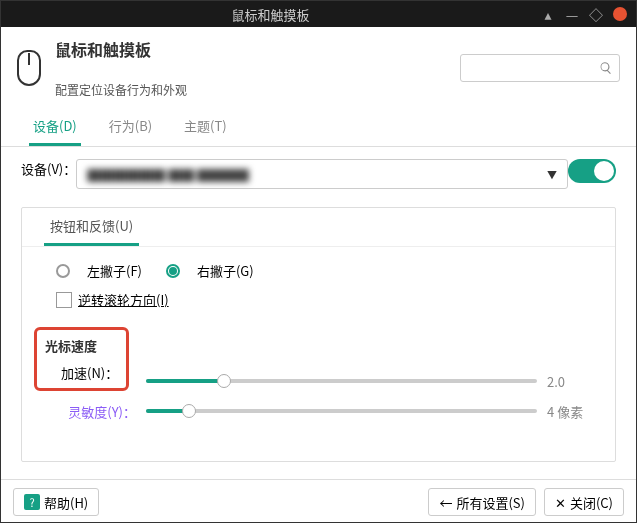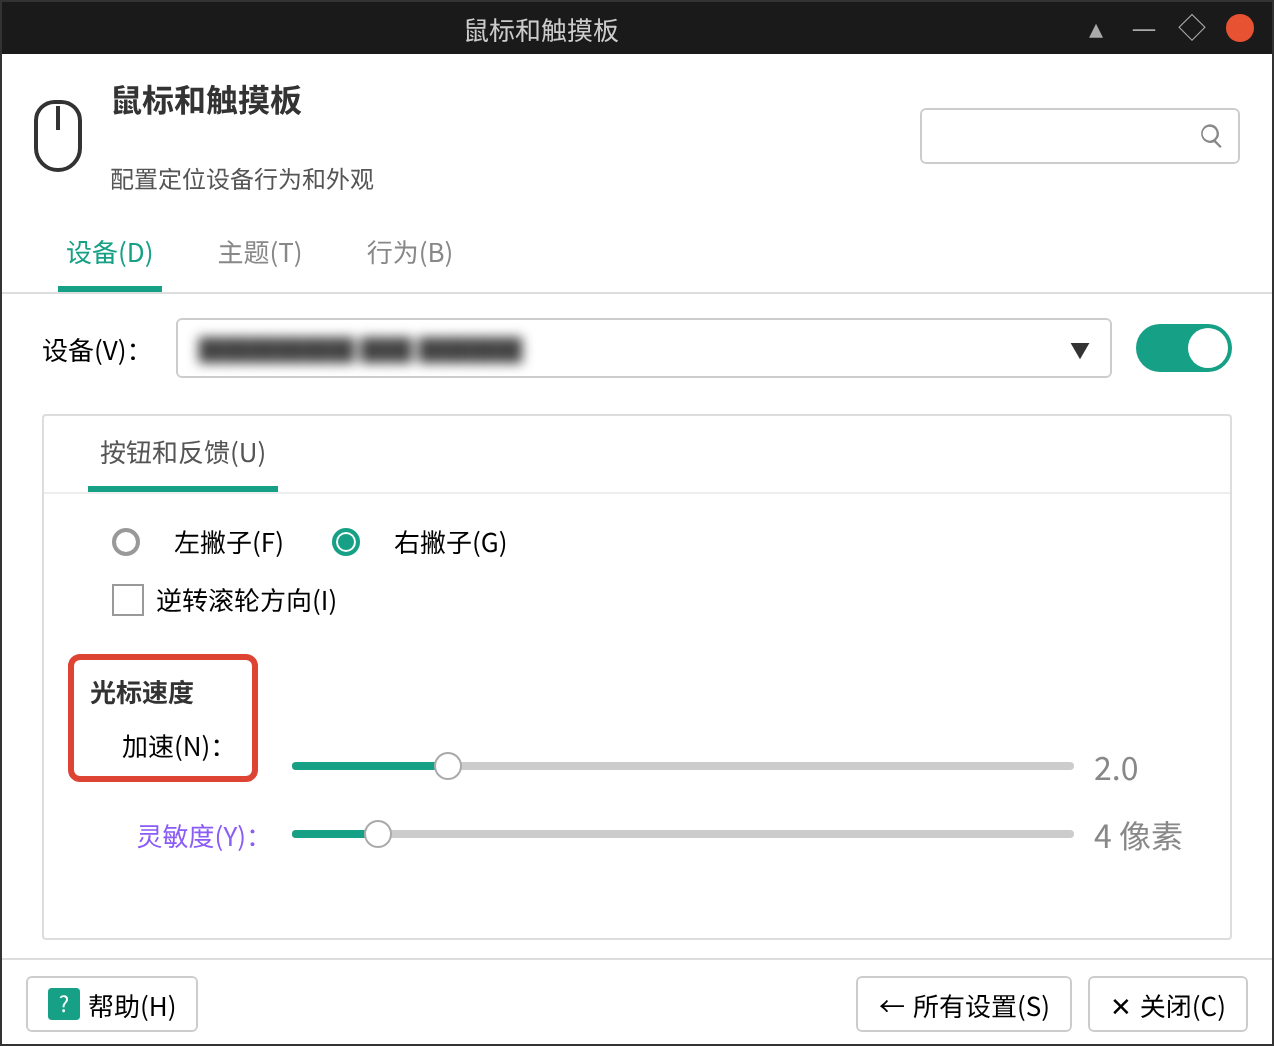--- a/index.html
+++ b/index.html
@@ -13,47 +13,47 @@
   .mouse-icon { width: 24px; height: 36px; border: 2px solid #333; border-radius: 12px 12px 14px 14px; position: relative; margin-right: 14px; }
   .mouse-icon::after { content: ""; position: absolute; top: 1px; left: 50%; width: 2px; height: 12px; background: #333; transform: translateX(-50%); }
   .header-text h1 { font-size: 16px; font-weight: bold; color: #333; }
   .header-text p { font-size: 12px; color: #555; margin-top: 20px; }
   .search-box { margin-left: auto; width: 160px; height: 28px; border: 1px solid #ccc; border-radius: 3px; display: flex; align-items: center; padding: 0 6px; }
   .search-box svg { width: 14px; height: 14px; margin-left: auto; fill: #888; }
   .tabs { display: flex; border-bottom: 1px solid #ddd; padding: 0 28px; gap: 24px; }
   .tab { padding: 8px 4px; color: #888; cursor: pointer; }
   .tab.active { color: #16a085; border-bottom: 3px solid #16a085; }
   .content { padding: 12px 20px; }
-  .device-row { display: flex; align-items: center; gap: 12px; margin-bottom: 18px; }
+  .device-row { display: flex; align-items: flex-start; margin-bottom: 18px; }
   .device-combo { flex: 1; height: 30px; border: 1px solid #ccc; border-radius: 3px; display: flex; align-items: center; padding: 0 10px; background: #fff; }
   .combo-text { filter: blur(3px); color: #444; }
   .combo-arrow { margin-left: auto; font-size: 10px; color: #333; }
   .toggle { width: 48px; height: 24px; background: #16a085; border-radius: 12px; position: relative; cursor: pointer; }
   .toggle::after { content: ""; position: absolute; right: 2px; top: 2px; width: 20px; height: 20px; background: #fff; border-radius: 50%; }
   .panel { border: 1px solid #ddd; border-radius: 2px; padding: 0; }
   .panel-tabs { display: flex; border-bottom: 1px solid #eee; padding: 0 10px; }
   .panel-tab { padding: 8px 6px; color: #555; margin-left: 12px; }
   .panel-tab.active { border-bottom: 3px solid #16a085; }
   .panel-body { padding: 14px 18px 30px; }
   .section-title { font-weight: bold; color: #333; margin-bottom: 10px; }
   .radio-row { display: flex; gap: 24px; align-items: center; margin-bottom: 10px; margin-left: 16px; }
   .radio { display: flex; align-items: center; gap: 17px; cursor: pointer; }
   .radio-circle { width: 14px; height: 14px; border: 2px solid #16a085; border-radius: 50%; display: flex; align-items: center; justify-content: center; }
   .radio-circle.checked::after { content: ""; width: 8px; height: 8px; background: #16a085; border-radius: 50%; }
   .radio-circle.unchecked { border-color: #999; }
-  .check-row { display: flex; align-items: center; gap: 6px; margin-left: 16px; margin-bottom: 18px; }
+  .check-row { display: flex; align-items: center; gap: 6px; margin-left: 16px; margin-bottom: 18px; text-decoration: underline; }
   .checkbox { width: 16px; height: 16px; border: 1px solid #999; background: #fff; cursor: pointer; }
   .highlight-box { border: 3px solid #d43; border-radius: 6px; padding: 6px 8px; display: inline-block; margin-left: -6px; margin-bottom: 4px; }
   .slider-row { display: flex; align-items: center; gap: 10px; margin-left: 16px; margin-bottom: 10px; }
   .slider-label { width: 80px; text-align: right; color: #8b5cf6; }
   .slider { flex: 1; height: 20px; position: relative; display: flex; align-items: center; }
   .slider-track { height: 4px; background: #ccc; width: 100%; border-radius: 2px; position: relative; }
   .slider-fill { position: absolute; height: 4px; background: #16a085; border-radius: 2px; }
   .slider-thumb { position: absolute; width: 14px; height: 14px; background: #fff; border: 1px solid #aaa; border-radius: 50%; top: 50%; transform: translate(-50%, -50%); }
-  .slider-value { width: 50px; text-align: left; color: #888; font-size: 16px; }
+  .slider-value { width: 50px; text-align: left; color: #888; font-size: 13px; }
   .footer { position: absolute; bottom: 0; left: 0; right: 0; padding: 8px 12px; border-top: 1px solid #ddd; display: flex; gap: 8px; }
   .btn { height: 28px; padding: 0 10px; border: 1px solid #ccc; background: #fff; border-radius: 3px; display: flex; align-items: center; gap: 4px; cursor: pointer; font-size: 13px; }
   .btn .q { background: #16a085; color: #fff; width: 16px; height: 16px; display: flex; align-items: center; justify-content: center; font-size: 11px; border-radius: 2px; }
   .spacer { flex: 1; }
   .main-area { position: relative; height: calc(523px - 26px); }
 </style>
 </head>
 <body>
 
 <div class="titlebar">
@@ -76,22 +76,22 @@
   </div>
   <div class="search-box">
     <svg viewBox="0 0 24 24">
           <path d="M10 2a8 8 0 015.3 13.9l5 5-1.4 1.4-5-5A8 8 0 1110 2zm0 2a6 6 0 100 12 6 6 0 000-12z"></path>
         </svg>
   </div>
 </div>
 
 <div class="tabs">
   <div class="tab active">设备(D)</div>
+  <div class="tab">行为(B)</div>
   <div class="tab">主题(T)</div>
-  <div class="tab">行为(B)</div>
 </div>
 
 <div class="content">
   <div class="device-row">
     <span>设备(V)：</span>
     <div class="device-combo">
       <span class="combo-text">██████ ██ ████</span>
       <span class="combo-arrow">▼</span>
     </div>
     <div class="toggle"></div>

